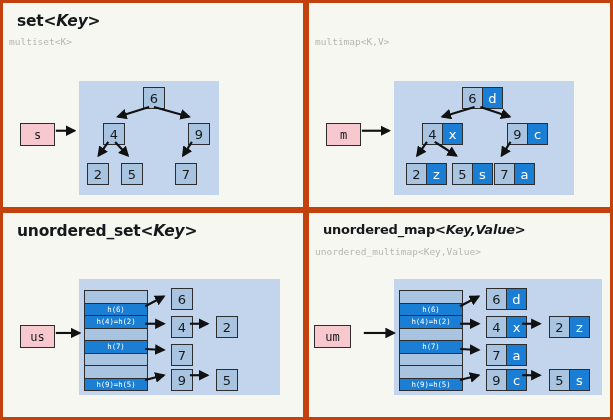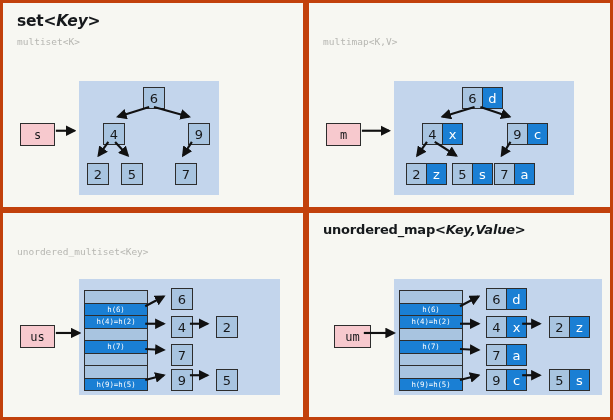--- a/index.html
+++ b/index.html
@@ -31,21 +31,21 @@
     color:#16191c;
     font-family:"DejaVu Sans", sans-serif;
     white-space:nowrap;
     letter-spacing:-0.2px;
   }
   .title .tmpl{ font-weight:bold; font-style:normal; }
   .title .ital{ font-style:italic; font-weight:bold; }
   .title.small{ font-size:13px; }
   .subtitle{
     position:absolute;
-    left:14px; top:33px;
+    left:6px; top:33px;
     font-size:9.5px;
     color:#b7b7b2;
     font-family:"DejaVu Sans Mono", monospace;
     white-space:nowrap;
   }
 
   .panel{
     position:absolute;
     background:#c3d5ec;
   }
@@ -207,21 +207,23 @@
       <line x1="53" y1="131.5" x2="81" y2="131.5" stroke="#111" stroke-width="2.2" marker-end="url(#ah2)"></line>
       <line x1="169" y1="107" x2="136" y2="117" stroke="#111" stroke-width="2.2" marker-end="url(#ah2)"></line>
       <line x1="175" y1="107" x2="205" y2="117" stroke="#111" stroke-width="2.2" marker-end="url(#ah2)"></line>
       <line x1="120" y1="143" x2="110" y2="157" stroke="#111" stroke-width="2.2" marker-end="url(#ah2)"></line>
       <line x1="128" y1="143" x2="150" y2="157" stroke="#111" stroke-width="2.2" marker-end="url(#ah2)"></line>
       <line x1="206" y1="143" x2="197" y2="157" stroke="#111" stroke-width="2.2" marker-end="url(#ah2)"></line>
     </svg>
   </div>
 
   <div class="quad">
-    <div class="subtitle">unordered_multiset&lt;Key&gt;</div>
+    <div class="title">
+      <span class="tmpl">unordered_set</span><span class="ital">&lt;Key&gt;</span>
+    </div>
 
     <div class="panel" style="left:76px;top:66px;width:201px;height:116px;"></div>
 
     <div class="pink" style="left:17px;top:112px;width:35px;height:23px;">us</div>
 
     <div class="buckets" style="left:81px;top:77px;width:64px;height:101px;">
       <div class="bucket"></div>
       <div class="bucket filled">h(6)</div>
       <div class="bucket filled">h(4)=h(2)</div>
       <div class="bucket"></div>
@@ -251,24 +253,25 @@
       <line x1="145" y1="172" x2="164" y2="167" stroke="#111" stroke-width="2.2" marker-end="url(#ah3)"></line>
       <line x1="191" y1="114" x2="209" y2="114" stroke="#111" stroke-width="2.2" marker-end="url(#ah3)"></line>
       <line x1="191" y1="167" x2="209" y2="167" stroke="#111" stroke-width="2.2" marker-end="url(#ah3)"></line>
     </svg>
   </div>
 
   <div class="quad">
     <div class="title small">
       <span class="tmpl">unordered_map</span><span class="ital">&lt;Key,Value&gt;</span>
     </div>
+    <div class="subtitle">unordered_multimap&lt;Key,Value&gt;</div>
 
     <div class="panel" style="left:85px;top:66px;width:208px;height:116px;"></div>
 
-    <div class="pink" style="left:25px;top:112px;width:37px;height:23px;">um</div>
+    <div class="pink" style="left:5px;top:112px;width:37px;height:23px;">um</div>
 
     <div class="buckets" style="left:90px;top:77px;width:64px;height:101px;">
       <div class="bucket"></div>
       <div class="bucket filled">h(6)</div>
       <div class="bucket filled">h(4)=h(2)</div>
       <div class="bucket"></div>
       <div class="bucket filled">h(7)</div>
       <div class="bucket"></div>
       <div class="bucket"></div>
       <div class="bucket filled">h(9)=h(5)</div>

